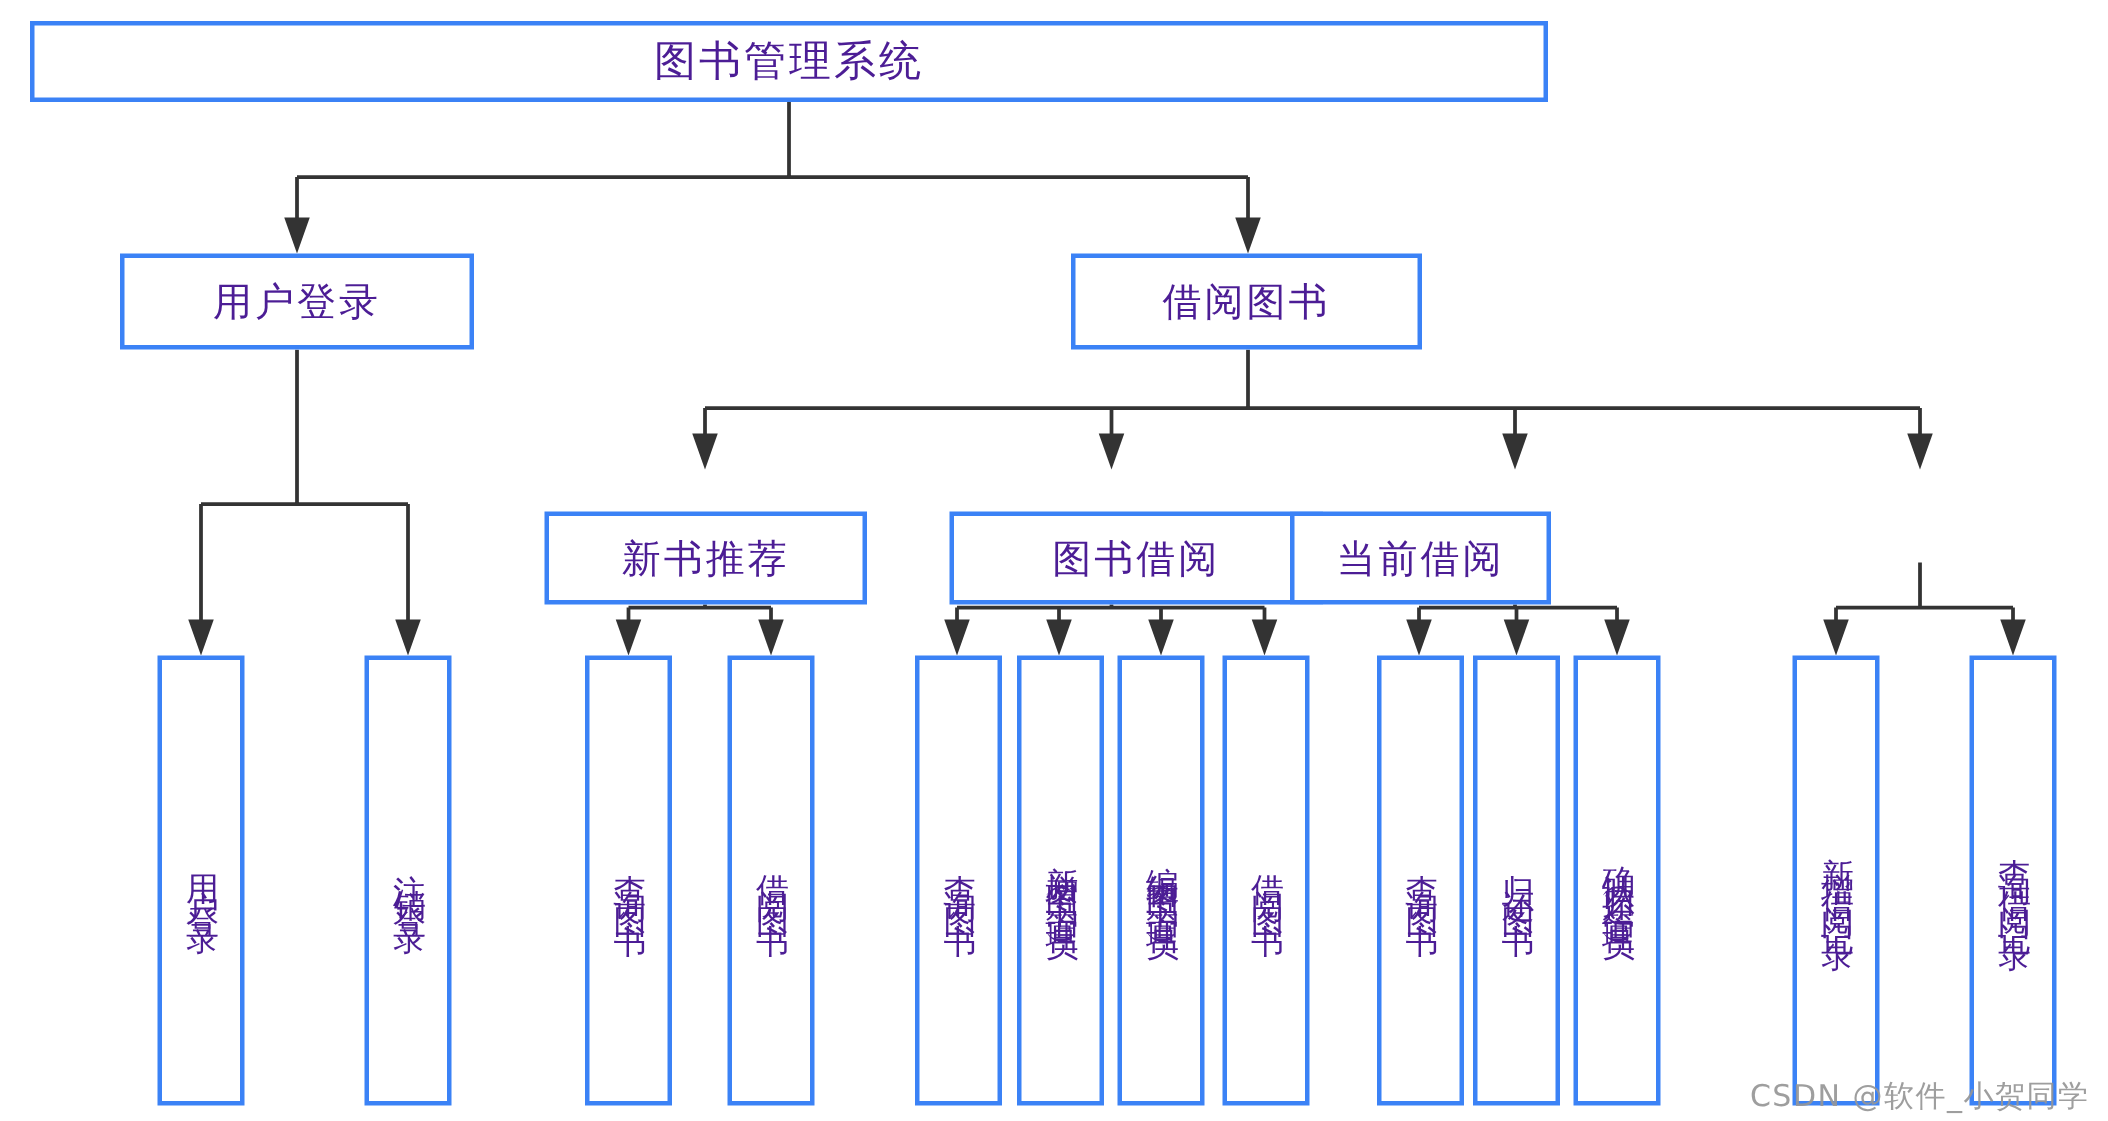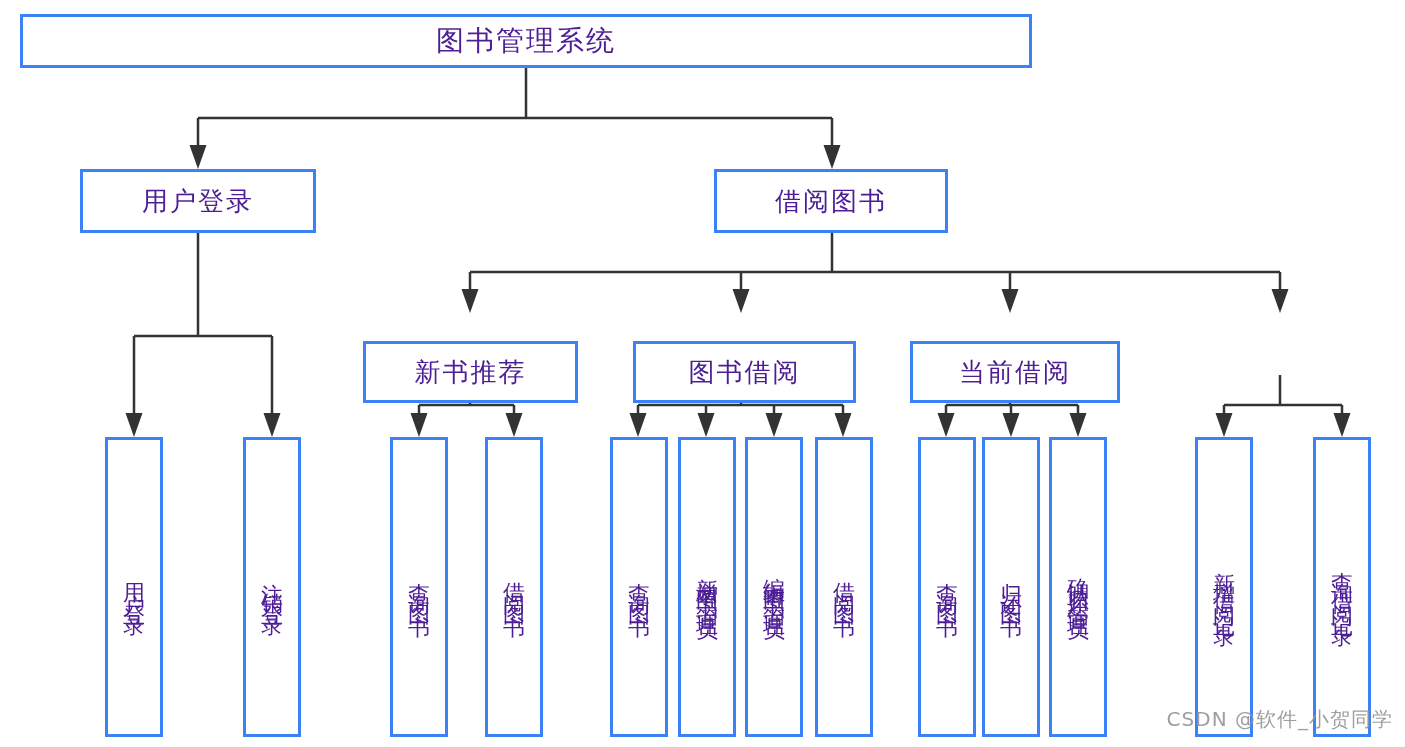--- a/index.html
+++ b/index.html
@@ -56,21 +56,21 @@
     letter-spacing: 11px;
     line-height: 1;
     white-space: nowrap;
   }
   .leaf .vtext.tight {
     letter-spacing: 6px;
   }
   #watermark {
     position: absolute;
     right: 12px;
-    bottom: 14px;
+    bottom: 3px;
     font-size: 20px;
     color: rgba(150,150,150,0.92);
     letter-spacing: 1px;
     z-index: 3;
     white-space: nowrap;
   }
 </style>
 </head>
 <body>
 
@@ -140,24 +140,24 @@
   <div class="node l2" style="left:80px; width:236px;">
     <span>用户登录</span>
   </div>
   <div class="node l2" style="left:714px; width:234px;">
     <span>借阅图书</span>
   </div>
 
   <div class="node l3" style="left:363px; width:215px;">
     <span>新书推荐</span>
   </div>
-  <div class="node l3" style="left:633px; width:223px;">
+  <div class="node l3" style="left:633px; width:249px;">
     <span>图书借阅</span>
   </div>
-  <div class="node l3" style="left:910px; width:210px;">
+  <div class="node l3" style="left:860px; width:174px;">
     <span>当前借阅</span>
   </div>
 
   <div class="node leaf" style="left:105px;">
     <span class="vtext">用户登录</span>
   </div>
   <div class="node leaf" style="left:243px;">
     <span class="vtext">注销登录</span>
   </div>
 

